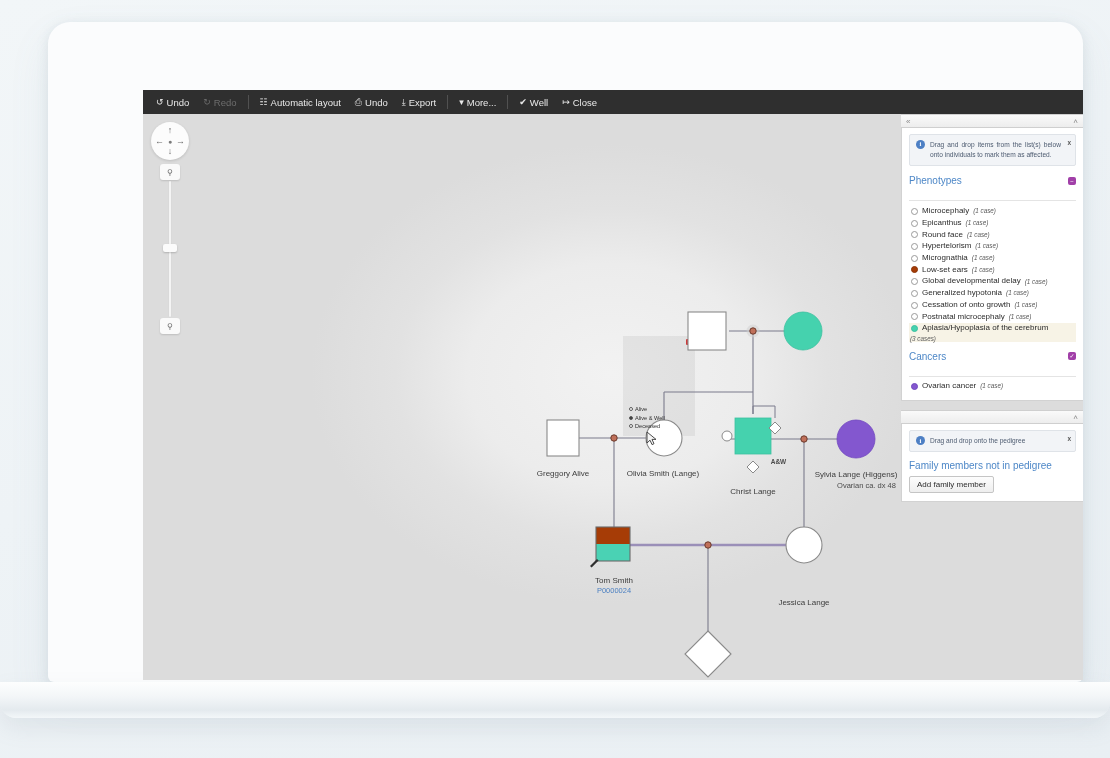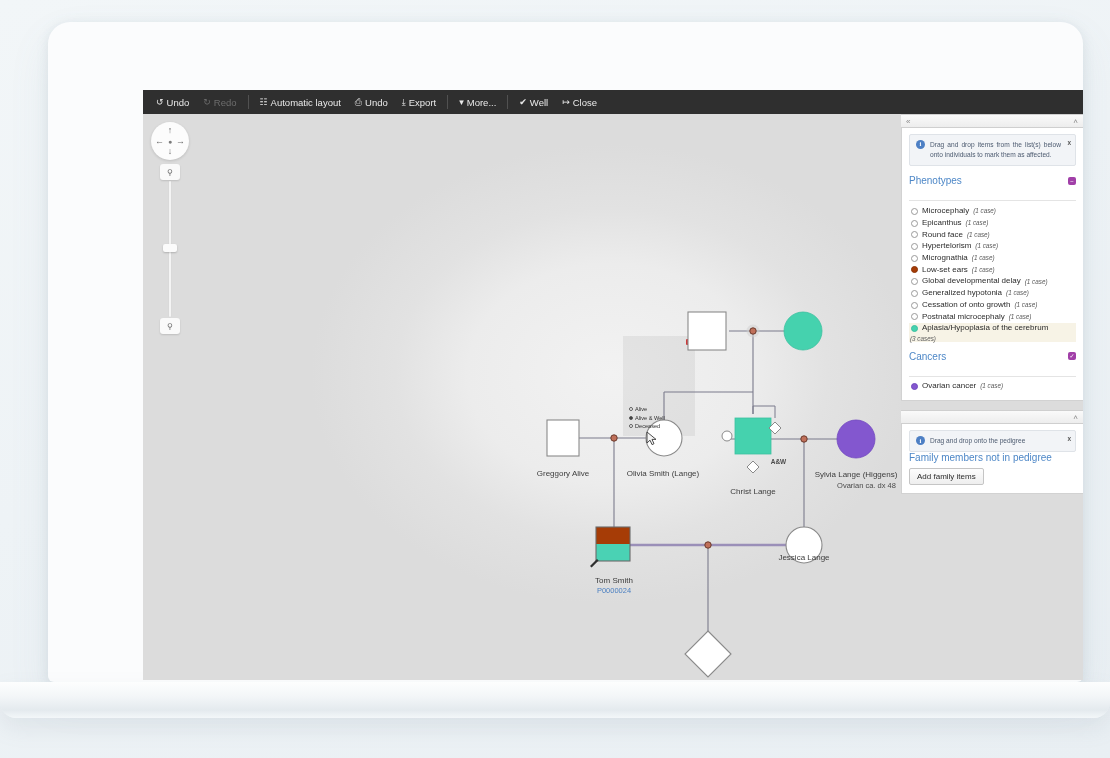--- a/index.html
+++ b/index.html
@@ -234,21 +234,21 @@
     padding-left: 1px; background: #f7f3e6; display: block;
   }
   .sb-gap { height: 9px; }
   .sb-btn {
     display: inline-block;
     background: linear-gradient(180deg,#fdfdfd,#eeeeee);
     border: 1px solid #c5c5c5; border-radius: 2px;
     padding: 3px 7px; font-size: 8px; color: #2c2c2c;
     cursor: pointer; margin-top: 5px;
   }
-  .sb-heading2 { color: #4d87c7; font-size: 10px; }
+  .sb-heading2 { color: #4d87c7; font-size: 10px; margin-top: 8px; }
 </style>
 </head>
 <body>
 
 <div id="laptop-frame">
   <div id="laptop-notch"></div>
   <div id="laptop-base"></div>
 
   <div id="app-window">
 
@@ -377,21 +377,21 @@
       </svg>
 
       <div class="ped-label" style="left:420px; top:355px;">Greggory Alive</div>
       <div class="ped-label" style="left:520px; top:355px;">Olivia Smith (Lange)</div>
       <div class="ped-label" style="left:610px; top:373px;">Christ Lange</div>
       <div class="ped-label ped-sublabel" style="left:625px; top:344px; font-weight:bold; font-size:6.5px;">A&amp;W</div>
       <div class="ped-label" style="left:713px; top:356px;">Sylvia Lange (Higgens)</div>
       <div class="ped-label ped-sublabel" style="left:713px; top:367px;">Ovarian ca. dx 48</div>
       <div class="ped-label" style="left:471px; top:462px;">Tom Smith</div>
       <div class="ped-label ped-id" style="left:471px; top:472px;">P0000024</div>
-      <div class="ped-label" style="left:661px; top:439px;">Jessica Lange</div>
+      <div class="ped-label" style="left:661px; top:484px;">Jessica Lange</div>
 
       <div id="life-status">
         <div class="ls-row">
           <span class="ls-radio"></span>
           <span>Alive</span>
         </div>
         <div class="ls-row">
           <span class="ls-radio on"></span>
           <span>Alive &amp; Well</span>
         </div>
@@ -505,18 +505,18 @@
         <span>˄</span>
       </div>
 
       <div class="sb-panel">
         <div class="sb-infobox" style="padding:5px 14px 5px 20px;">
           <span class="sb-info-icon">i</span>
           <span class="sb-info-x">x</span>
           <span>Drag and drop onto the pedigree</span>
         </div>
         <div class="sb-heading2">Family members not in pedigree</div>
-        <div class="sb-btn">Add family items</div>
+        <div class="sb-btn">Add family member</div>
       </div>
 
     </div>
   </div>
 </div>
 
 </body></html>

